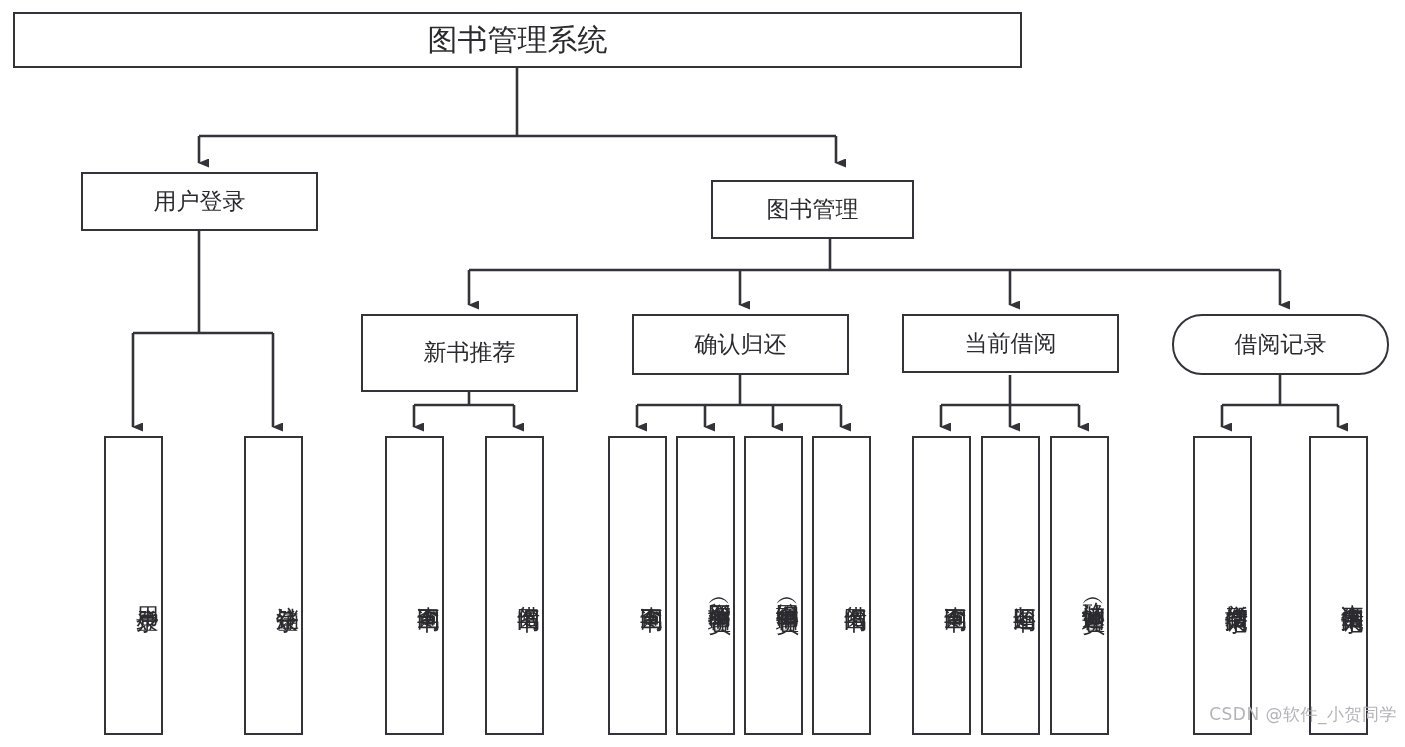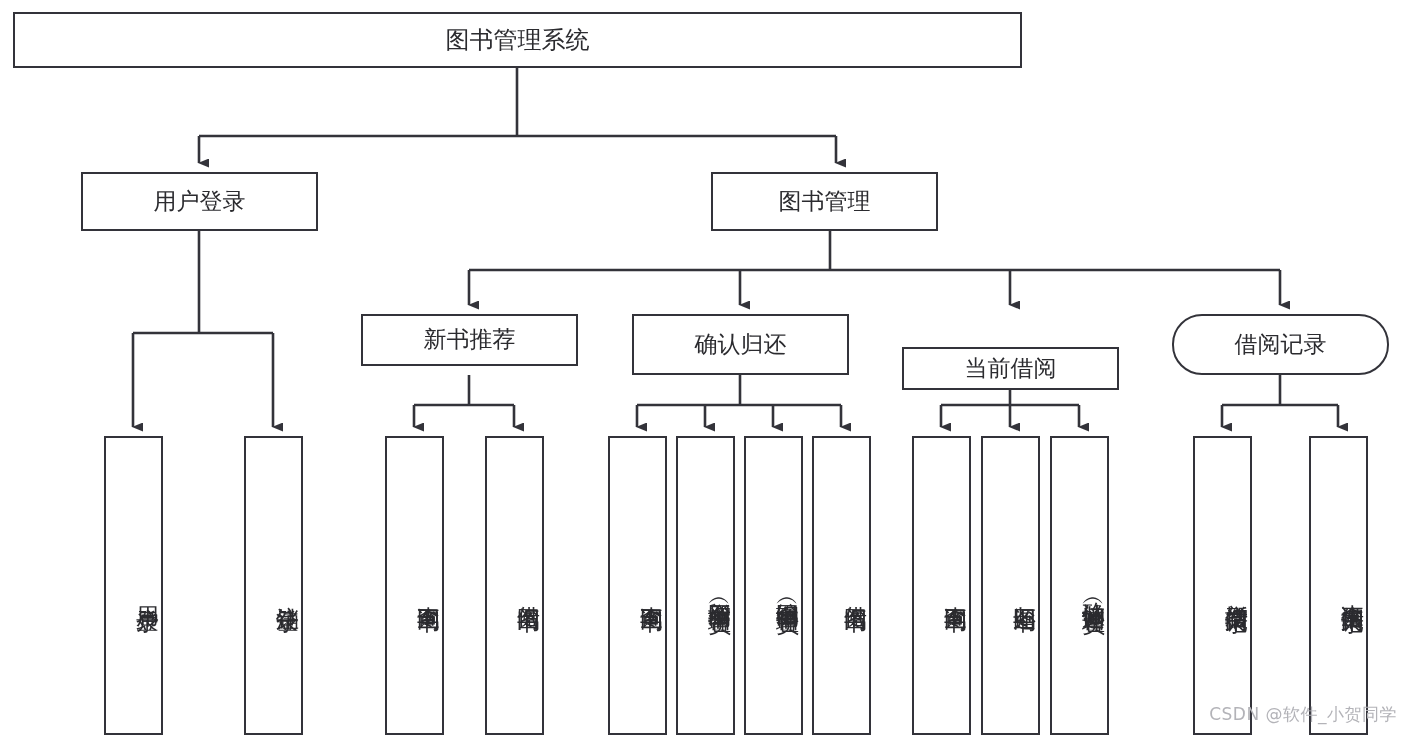--- a/index.html
+++ b/index.html
@@ -32,21 +32,21 @@
     border: 2.5px solid #33333a;
     background: #ffffff;
     display: flex;
     align-items: center;
     justify-content: center;
     color: #2b2b2f;
     line-height: 1.18;
     text-align: center;
   }
   .node.level-0 {
-    font-size: 24px;
+    font-size: 30px;
   }
   .node.level-1 {
     font-size: 23px;
   }
   .node.level-2 {
     font-size: 23px;
   }
   .node.leaf {
     font-size: 23px;
     writing-mode: vertical-rl;
@@ -130,31 +130,31 @@
     </g>
   </svg>
 
   <div class="node level-0" style="left:13px; top:12px; width:1009px; height:56px;">
     <span class="label">图书管理系统</span>
   </div>
 
   <div class="node level-1" style="left:81px; top:172px; width:237px; height:59px;">
     <span class="label">用户登录</span>
   </div>
-  <div class="node level-1" style="left:711px; top:172px; width:227px; height:59px;">
+  <div class="node level-1" style="left:711px; top:180px; width:203px; height:59px;">
     <span class="label">图书管理</span>
   </div>
 
-  <div class="node level-2" style="left:361px; top:314px; width:217px; height:52px;">
+  <div class="node level-2" style="left:361px; top:314px; width:217px; height:78px;">
     <span class="label">新书推荐</span>
   </div>
   <div class="node level-2" style="left:632px; top:314px; width:217px; height:61px;">
     <span class="label">确认归还</span>
   </div>
-  <div class="node level-2" style="left:902px; top:314px; width:217px; height:43px;margin-top:33px;">
+  <div class="node level-2" style="left:902px; top:314px; width:217px; height:59px;">
     <span class="label">当前借阅</span>
   </div>
   <div class="node level-2" style="left:1172px; top:314px; width:217px; height:61px;border-radius:30px;">
     <span class="label">借阅记录</span>
   </div>
 
   <div class="node leaf" style="left:104px; top:436px; width:59px; height:299px;">
     <span class="label">用户登录</span>
   </div>
   <div class="node leaf" style="left:244px; top:436px; width:59px; height:299px;">

